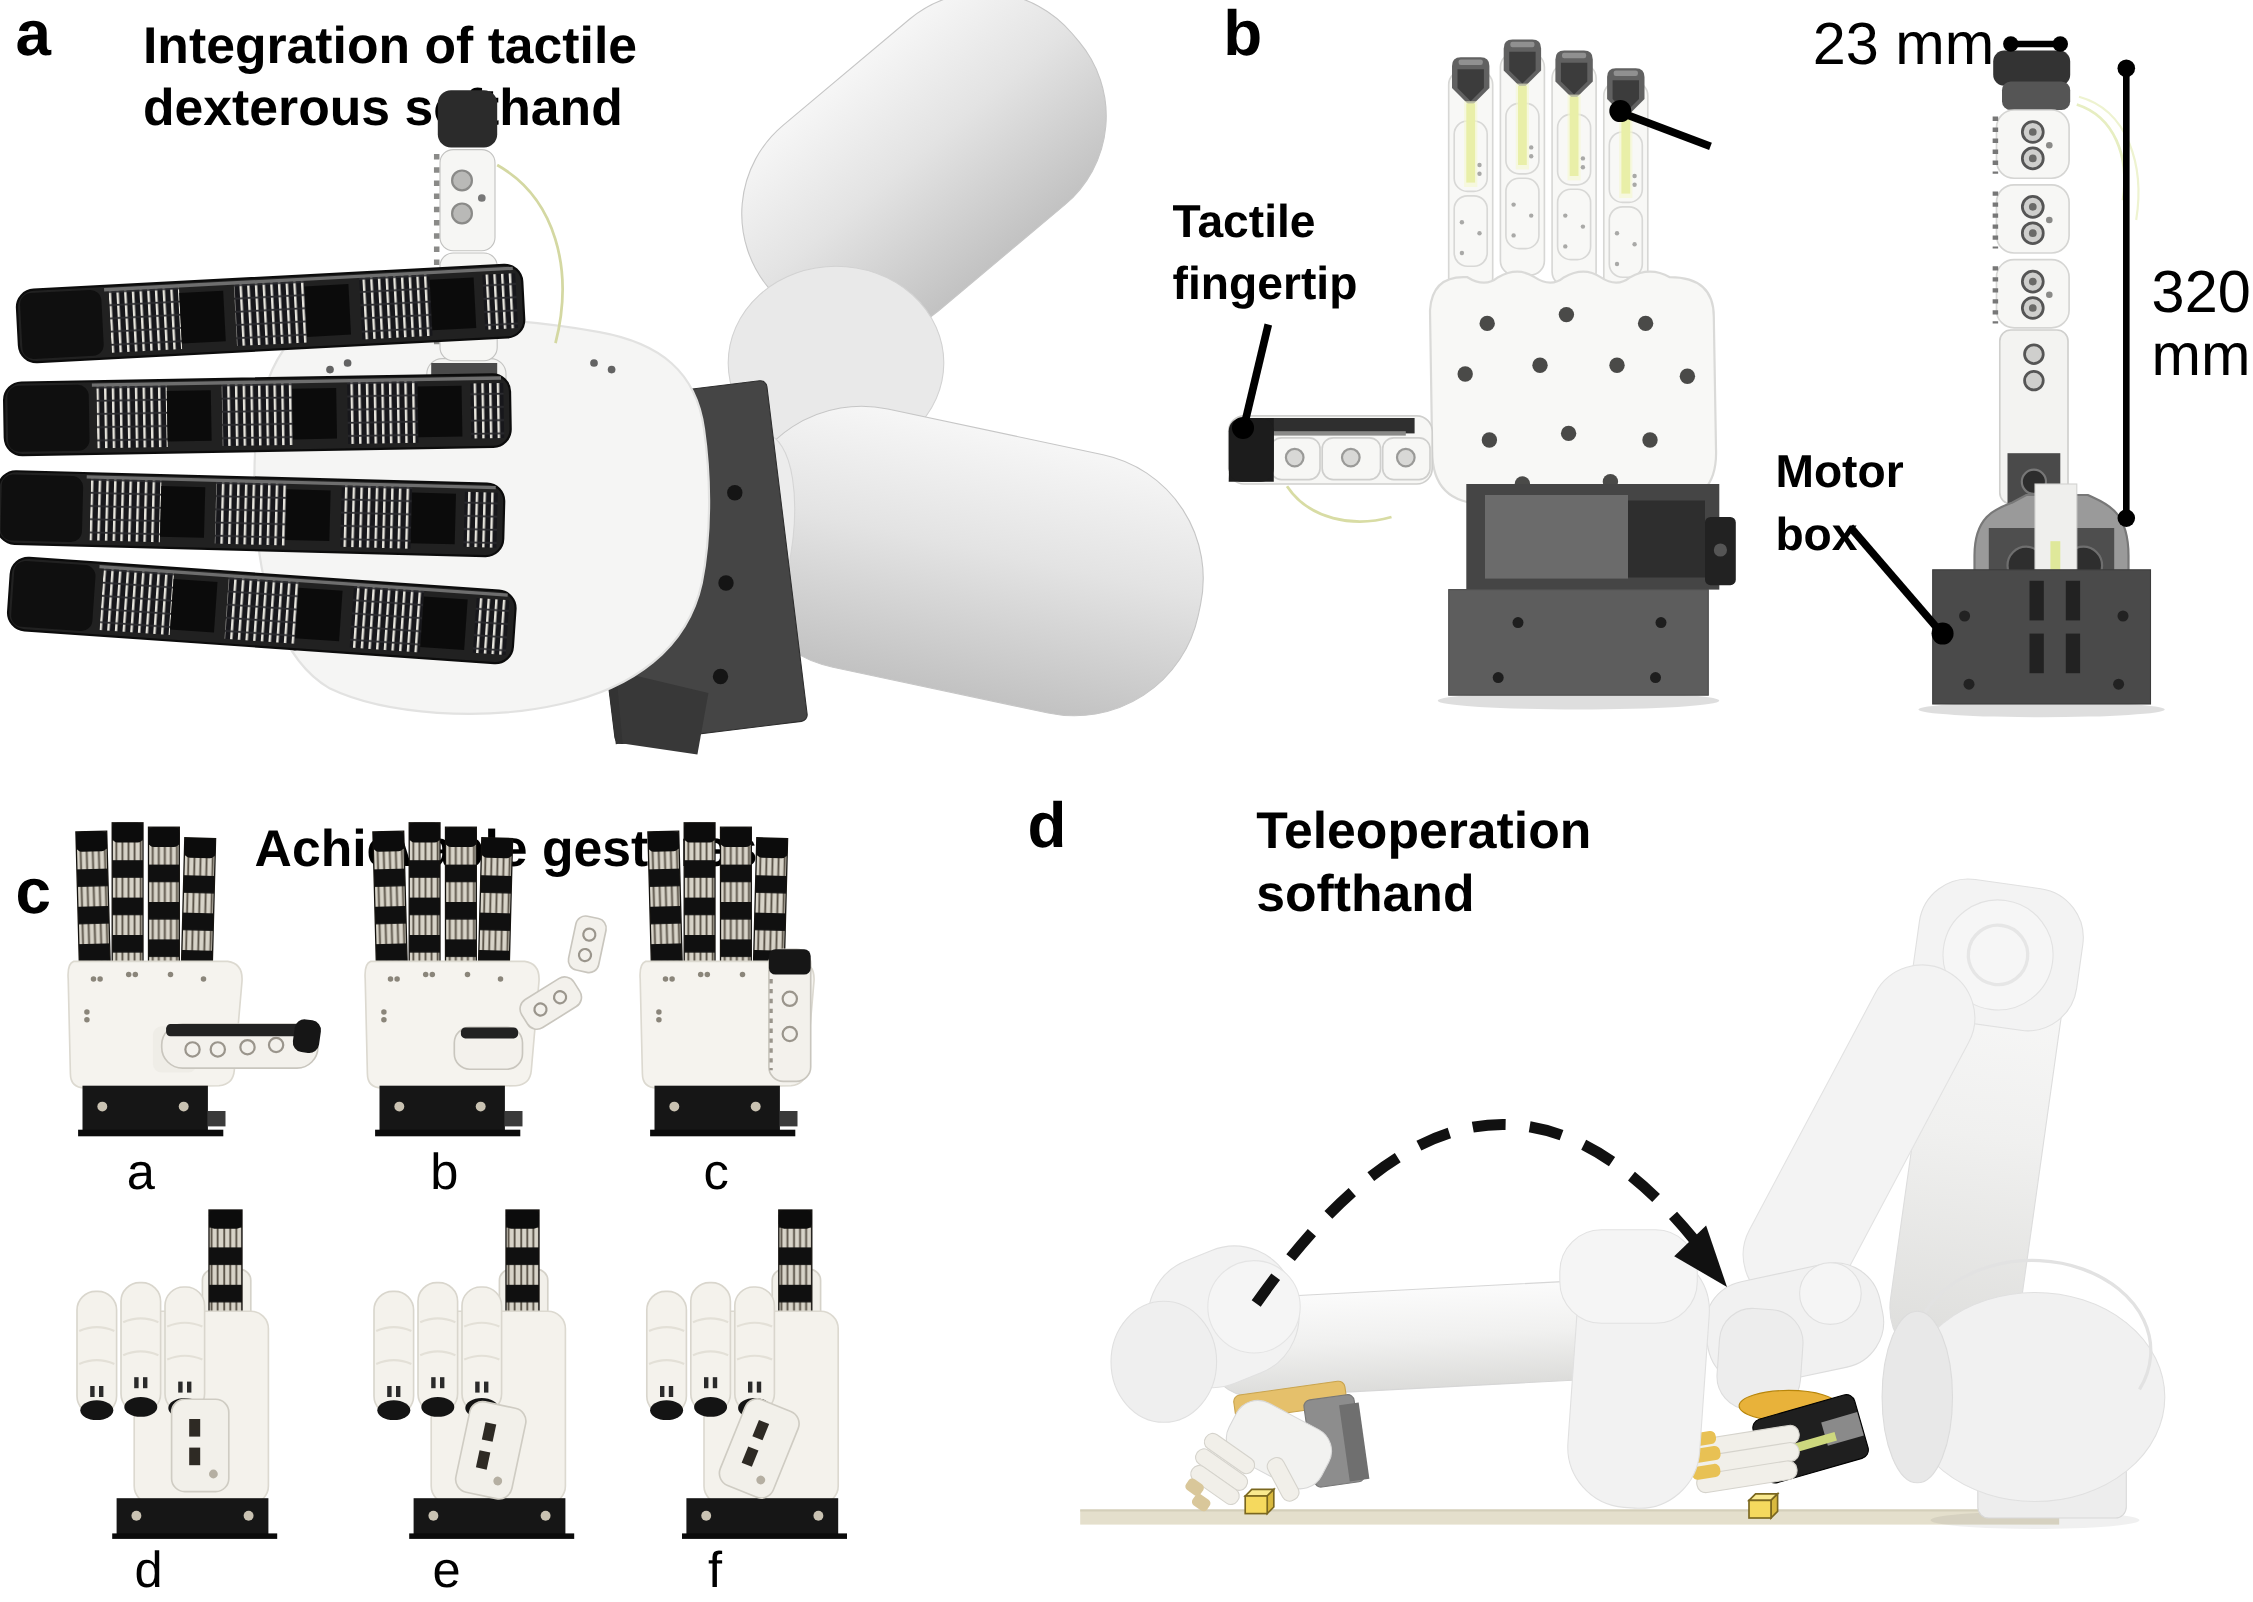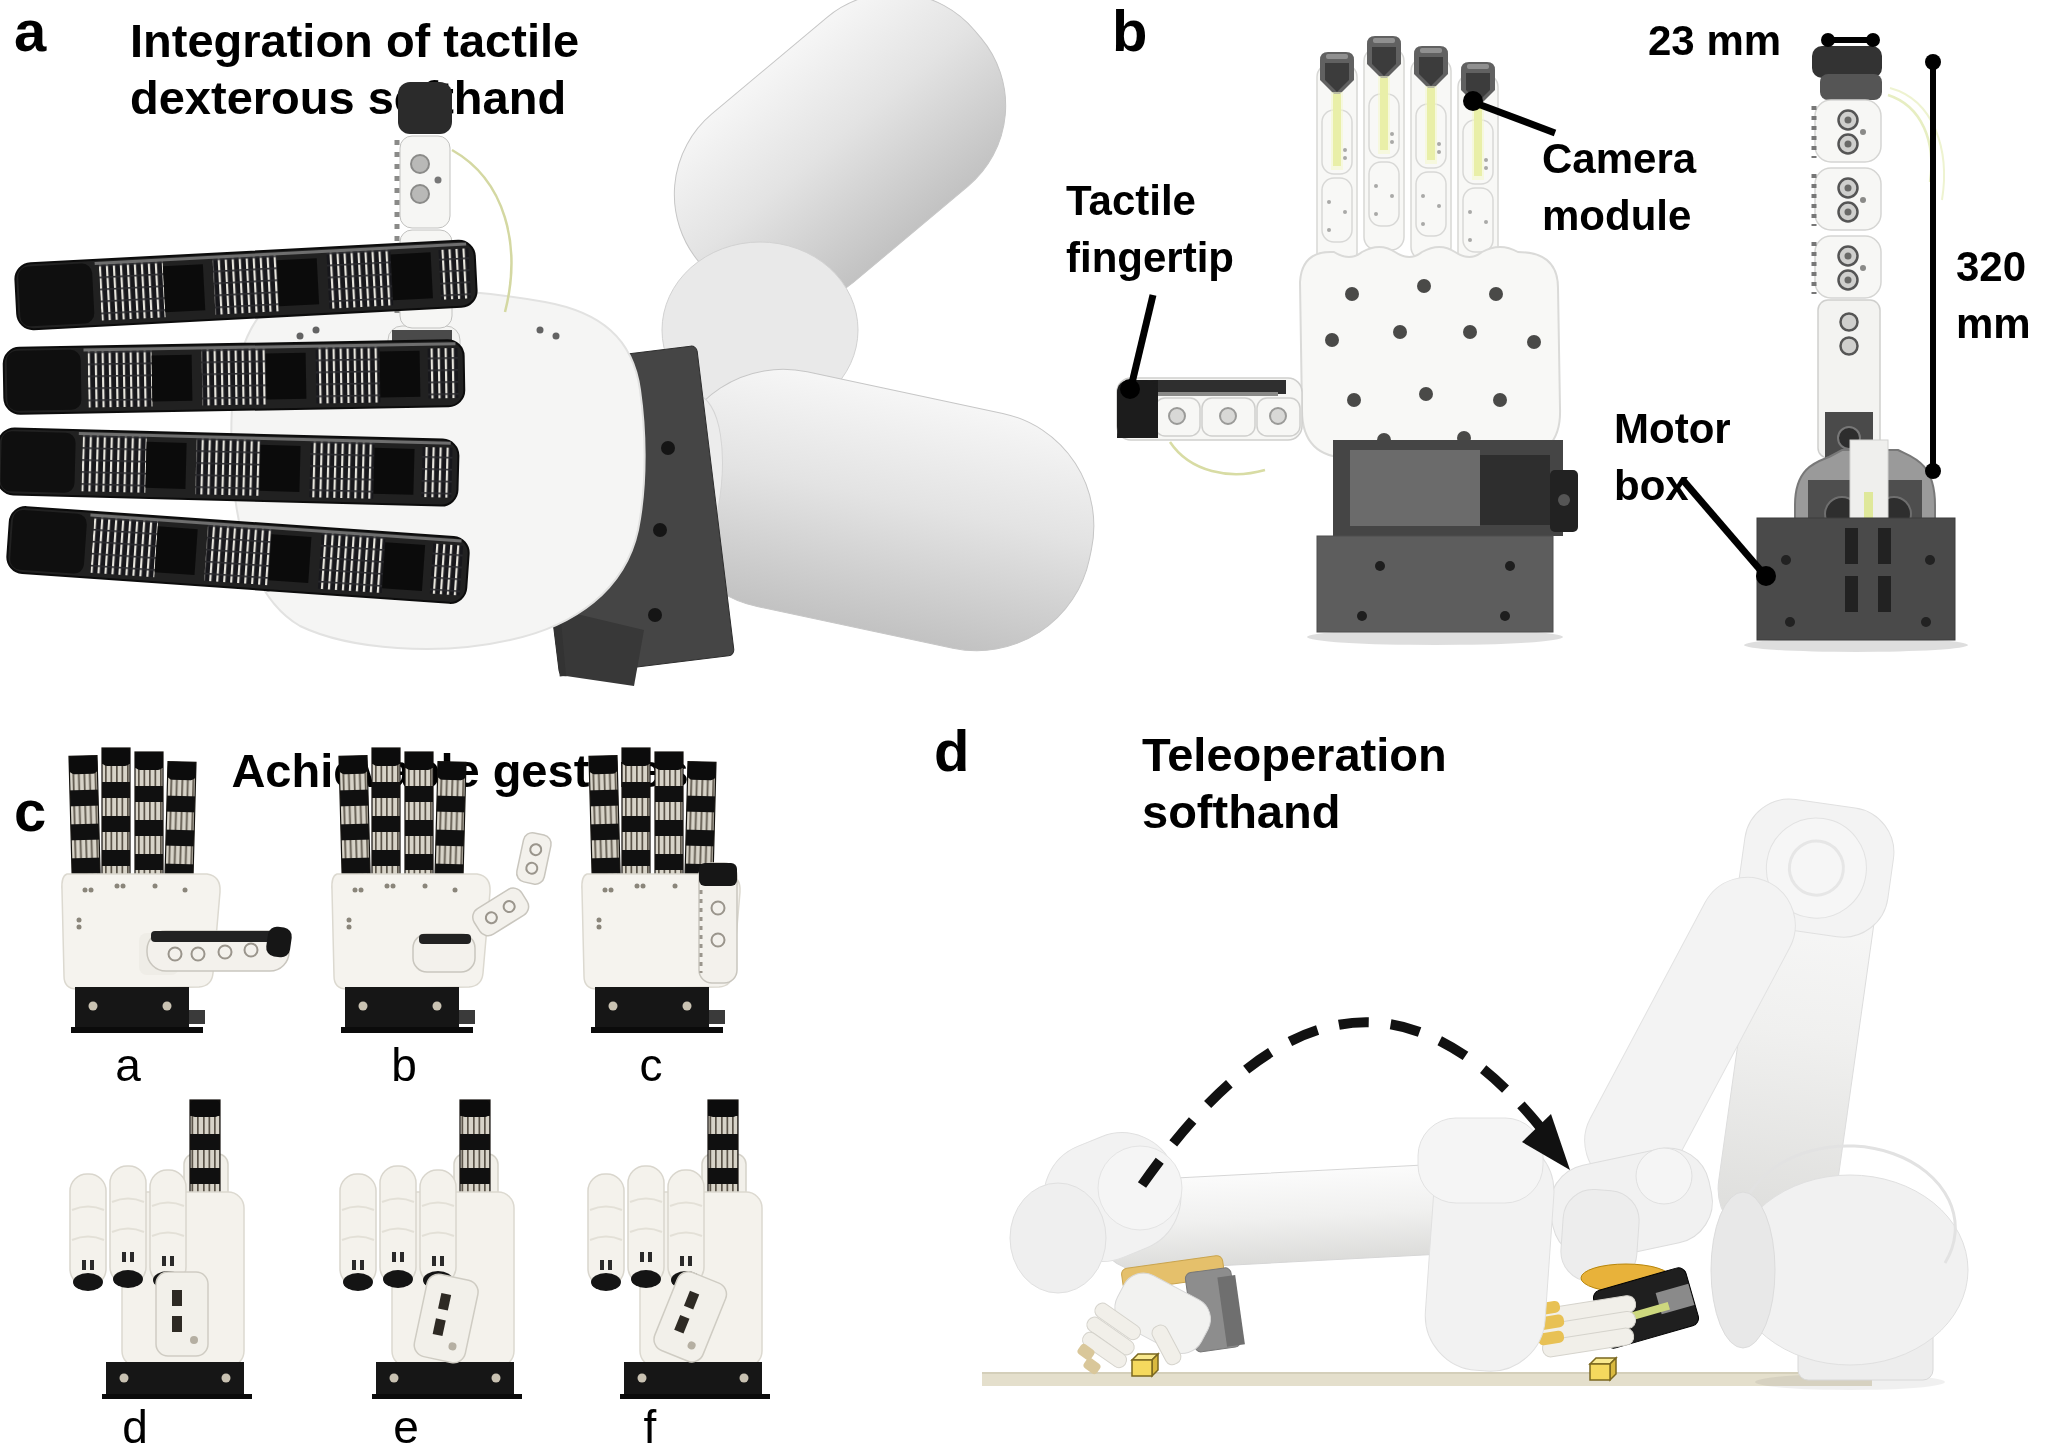--- a/index.html
+++ b/index.html
@@ -1,21 +1,21 @@
 <!DOCTYPE html>
 <html><head>
 <meta charset="utf-8">
 <style>
   html,body{margin:0;padding:0;background:#fff;}
   .figure{position:relative;width:2048px;height:1456px;background:#ffffff;overflow:hidden;
           font-family:"Liberation Sans", sans-serif;color:#000;}
   .panel-letter{position:absolute;font-size:58px;font-weight:bold;line-height:1;white-space:nowrap;}
   .panel-title{position:absolute;font-size:47px;font-weight:bold;line-height:57px;white-space:nowrap;}
   .annot{position:absolute;font-size:42px;font-weight:bold;line-height:57px;white-space:nowrap;}
-  .dimlabel{position:absolute;font-size:42px;font-weight:bold;line-height:57px;white-space:nowrap;}
+  .dimlabel{position:absolute;font-size:54px;font-weight:normal;line-height:57px;white-space:nowrap;}
   .gesture-label{position:absolute;font-size:46px;font-weight:400;width:80px;text-align:center;line-height:1.1;}
   .center{text-align:center;}
   svg{position:absolute;overflow:visible;}
 </style>
 </head>
 <body>
 
 <div class="figure">
 
   <svg width="0" height="0" style="position:absolute" aria-hidden="true">
@@ -326,24 +326,20 @@
     <g>
       <line x1="632" y1="479" x2="712" y2="572" stroke="#000" stroke-width="7"></line>
       <circle cx="716" cy="576" r="10" fill="#000"></circle>
     </g>
   </svg>
 
   <div class="annot" style="left:1066px;top:172px;">
     <div>Tactile</div>
     <div>fingertip</div>
   </div>
-  <div class="annot" style="left:1542px;top:130px;">
-    <div>Camera</div>
-    <div>module</div>
-  </div>
   <div class="annot" style="left:1578px;top:400px;margin-left:36px;">
     <div>Motor</div>
     <div>box</div>
   </div>
   <div class="dimlabel" style="left:1648px;top:12px;">23 mm</div>
   <div class="dimlabel" style="left:1956px;top:238px;">
     <div>320</div>
     <div>mm</div>
   </div>
 

